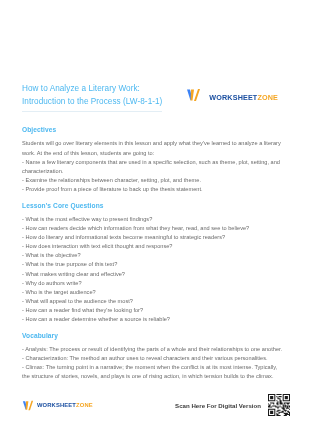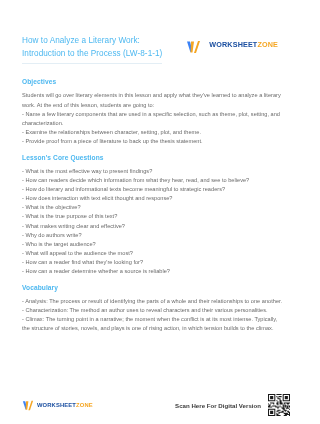--- a/index.html
+++ b/index.html
@@ -22,33 +22,34 @@
     display: flex;
     flex-direction: column;
   }
 
   
   .header {
     padding: 34px 14px 0 22px;
     display: flex;
     align-items: flex-start;
     justify-content: space-between;
+    margin-top: 48px;
   }
   .doc-title {
     color: #4db8f0;
     font-size: 8.2px;
     line-height: 13.2px;
     font-weight: 400;
     letter-spacing: 0.05px;
     max-width: 150px;
     margin: 0;
   }
   .brand {
     display: flex;
-    align-items: flex-start;
+    align-items: flex-end;
     gap: 8px;
     margin-top: 6px;
     margin-right: 8px;
   }
   .brand-mark {
     width: 15px;
     height: 14px;
     flex: none;
   }
   .brand-text {

